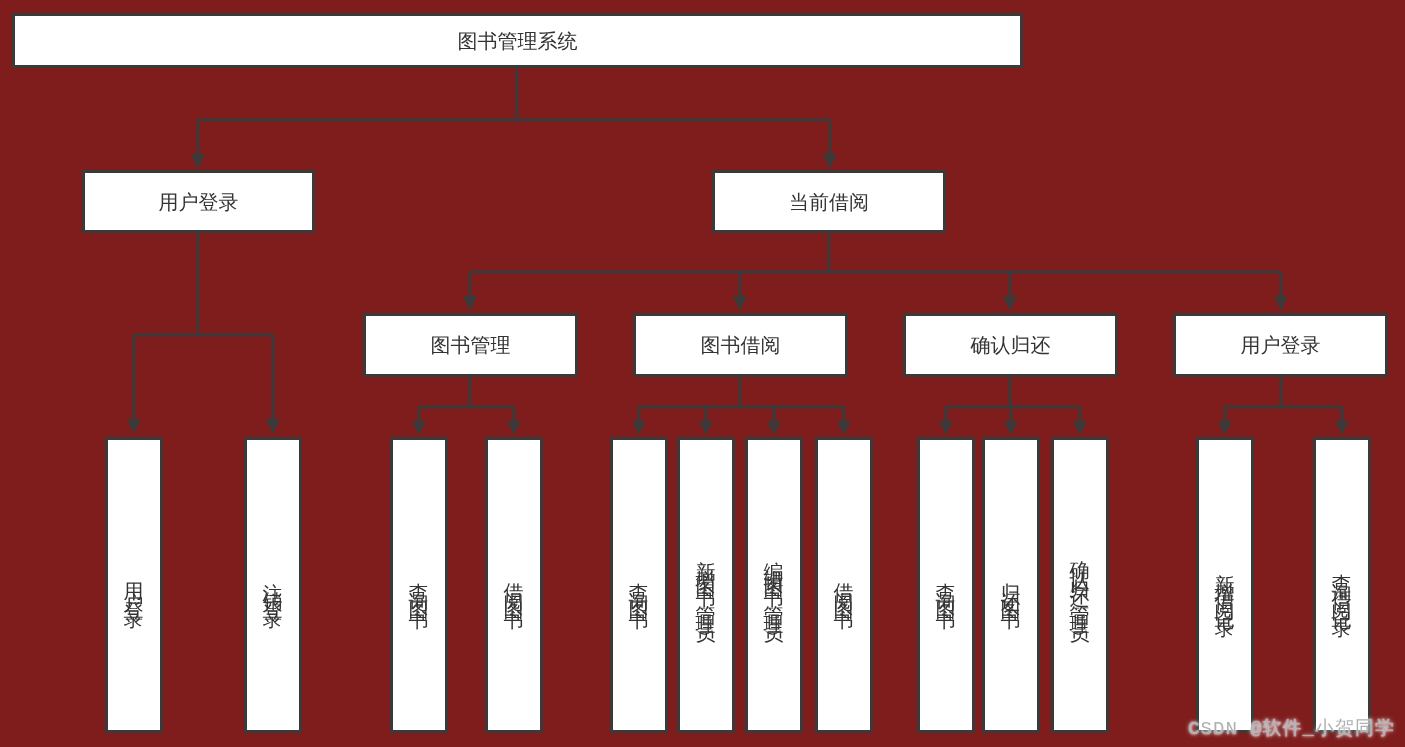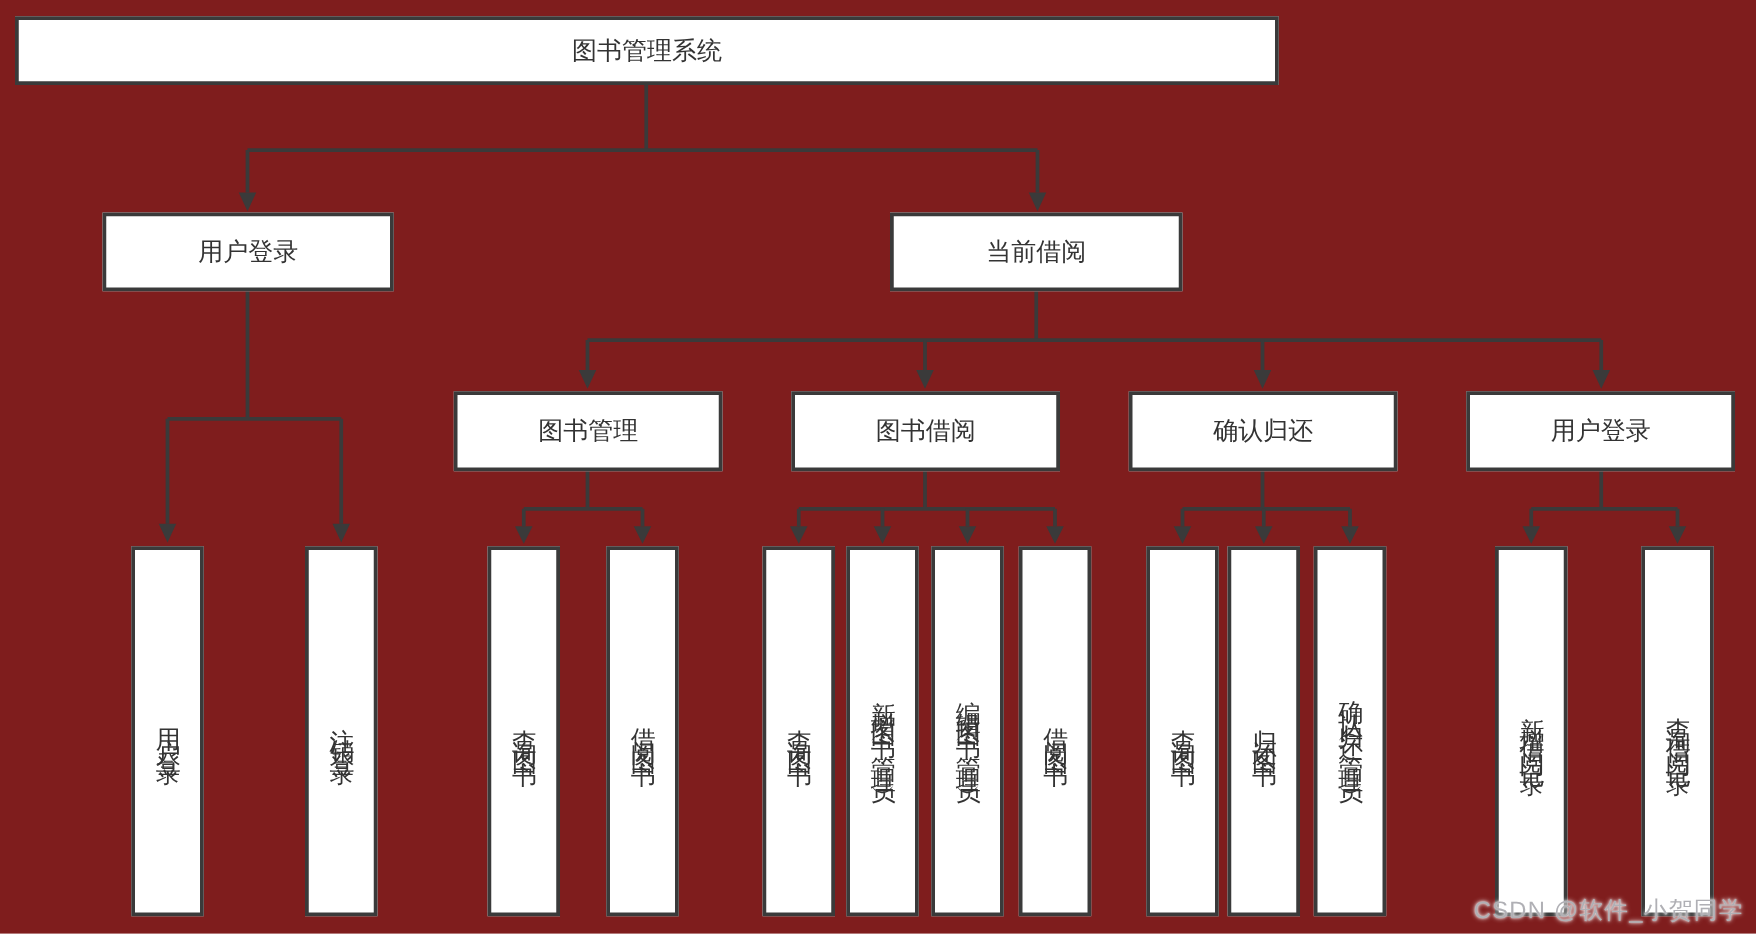--- a/index.html
+++ b/index.html
@@ -16,20 +16,21 @@
     font-size:20px;line-height:1;color:#333333;
   }
   .box.v span{
     writing-mode:vertical-rl;text-orientation:mixed;
     letter-spacing:9px;line-height:1;white-space:nowrap;
   }
   .watermark{
     position:absolute;right:10px;bottom:6px;z-index:5;
     font-size:19px;color:#b0b0b5;letter-spacing:1px;
     text-shadow:0 0 2px #ffffff,0 0 4px #ffffff;
+    font-family:Liberation Mono, monospace;
   }
 </style>
 </head>
 <body>
 
 <div class="canvas">
 
   <svg class="wires" viewBox="0 0 1405 747" xmlns="http://www.w3.org/2000/svg">
 
     <g>

